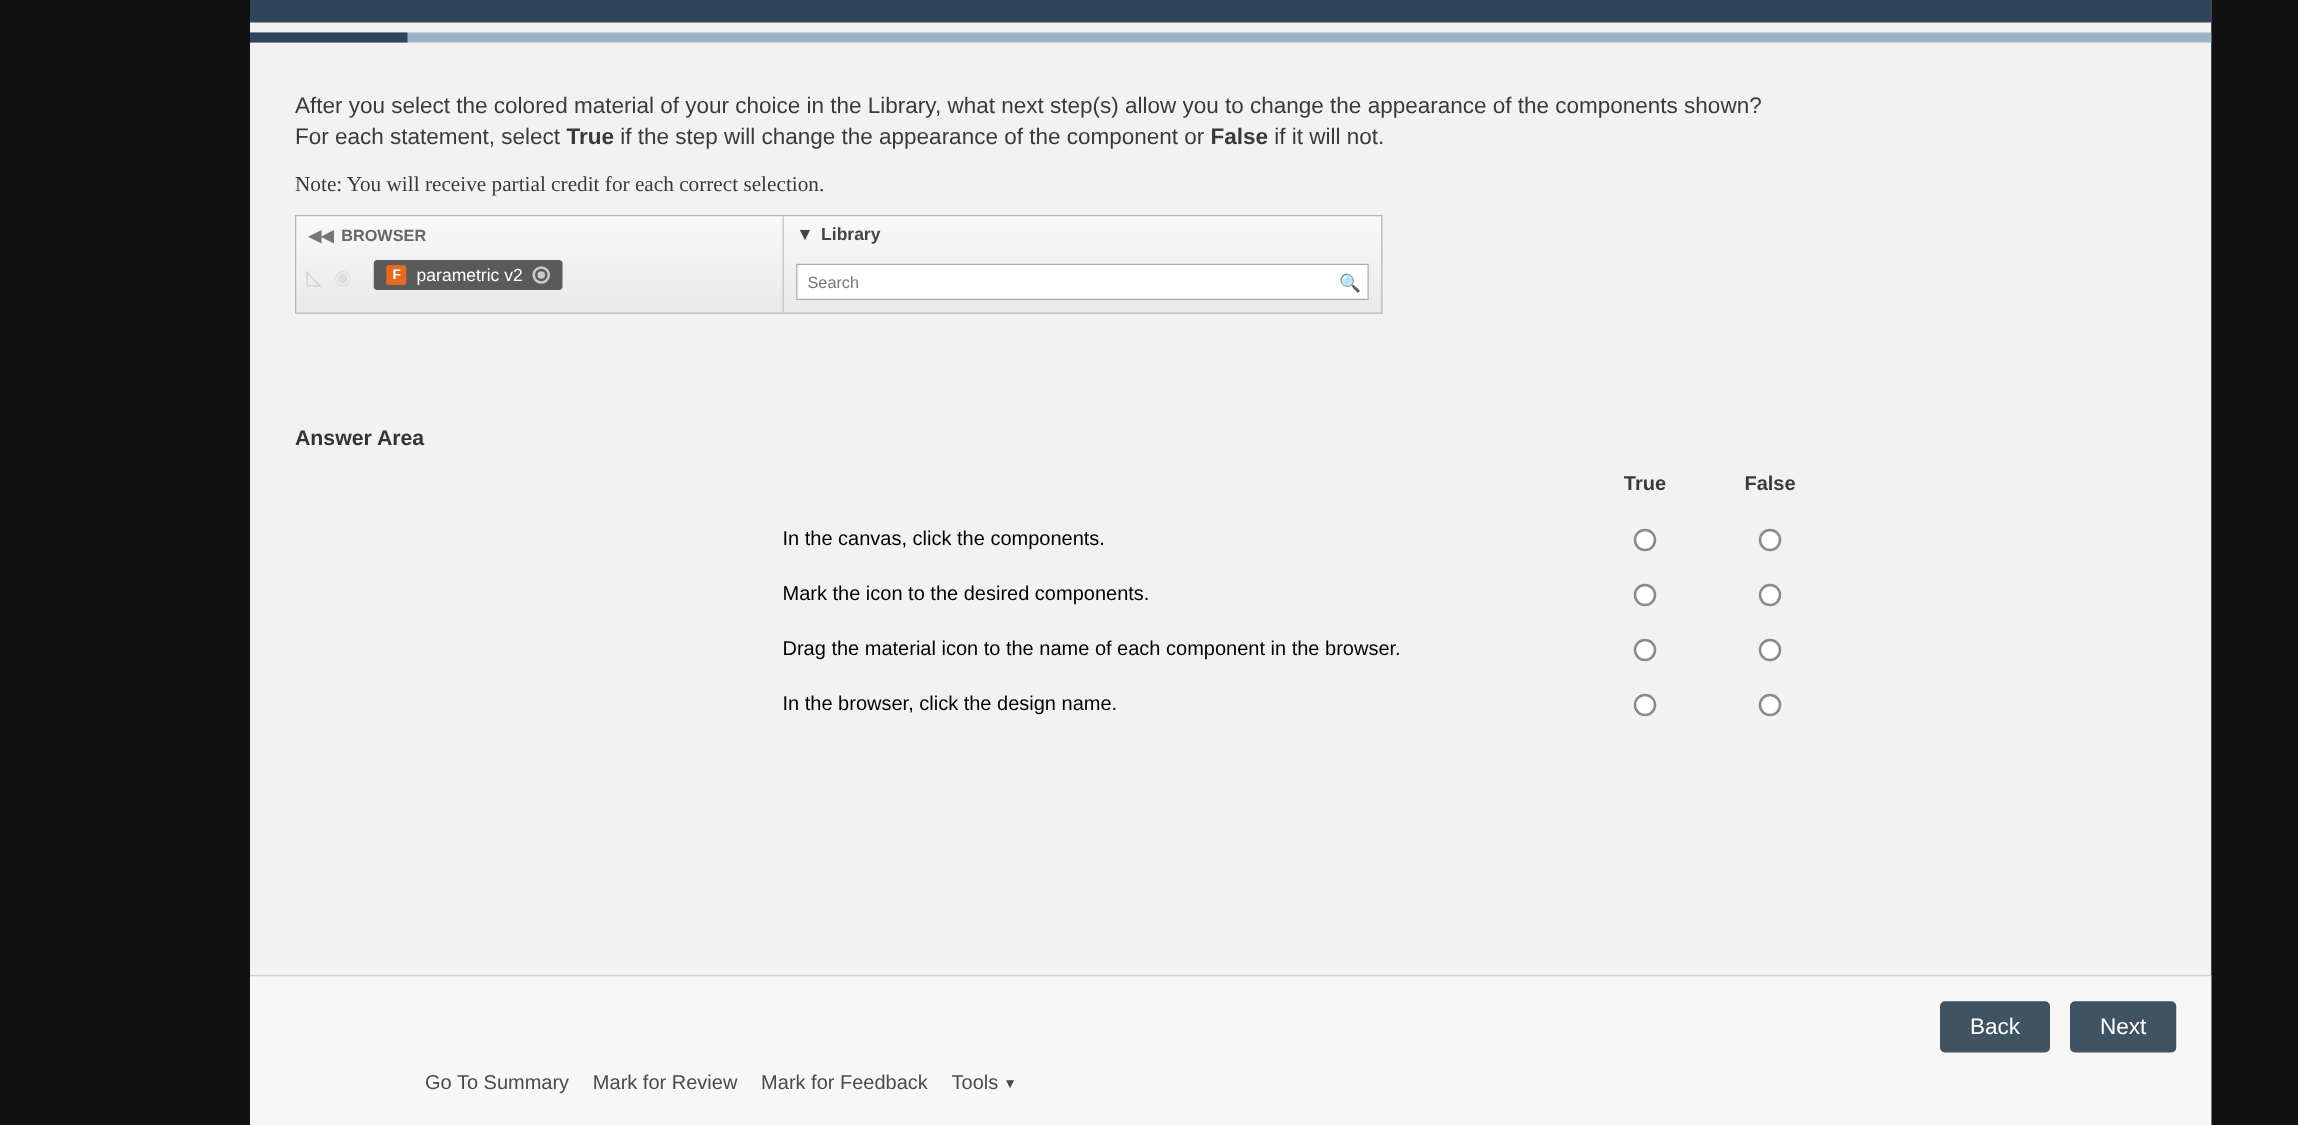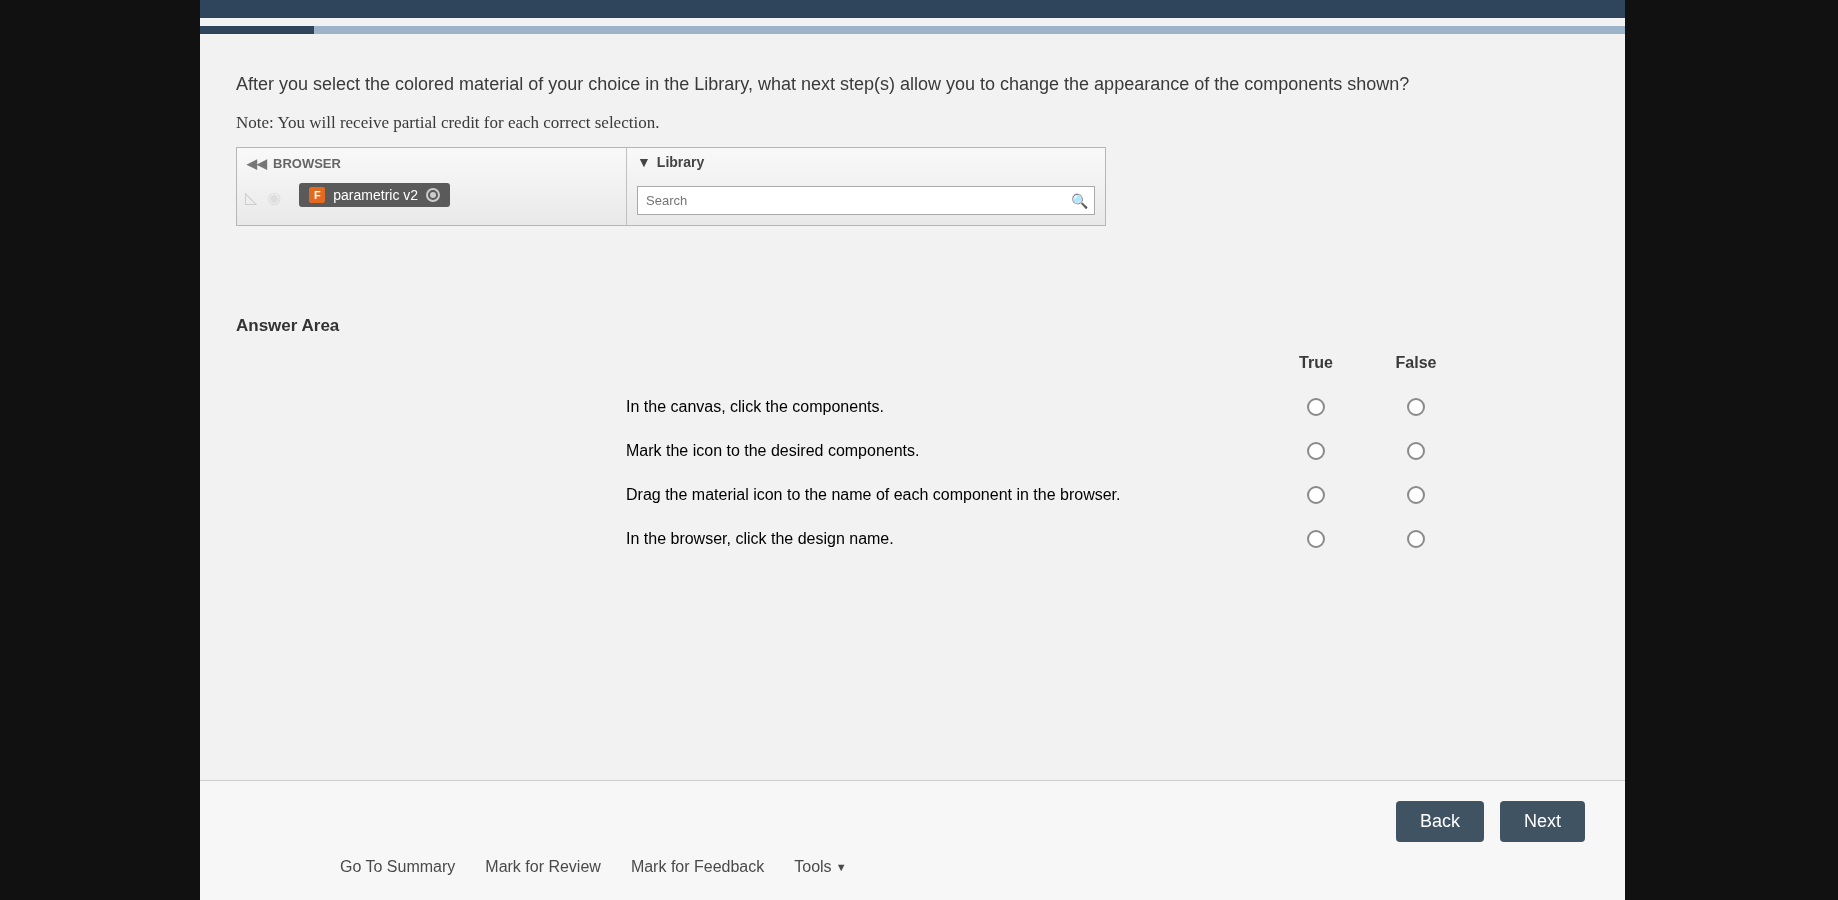--- a/index.html
+++ b/index.html
@@ -1,18 +1,18 @@
 <!DOCTYPE html>
 <html><head>
 <meta charset="utf-8">
 <style>
   * { box-sizing: border-box; margin: 0; padding: 0; }
   html, body { width: 1838px; height: 900px; font-family: Arial, Helvetica, sans-serif; background: #000; overflow: hidden; }
   .outer-bezel { position: absolute; left: 0; top: 0; width: 1838px; height: 900px; background: #111; }
-  .page { position: absolute; left: 200px; top: 0; width: 1425px; height: 900px; background: #f2f2f2; }
+  .page { position: absolute; left: 200px; top: 0; width: 1569px; height: 900px; background: #f2f2f2; }
   .header-strip { width: 100%; height: 18px; background: #2e455b; }
   .header-title-row { display: flex; align-items: center; padding: 2px 0 6px 40px; color: #222; font-size: 22px; font-weight: 800; }
   .progress-outer { width: 100%; height: 8px; background: #9db4c8; position: relative; }
   .progress-inner { position: absolute; left: 0; top: 0; height: 100%; background: #2e455b; }
   .body-area { padding: 38px 36px 0 36px; color: #3a3a3a; }
   .qline { font-size: 18px; line-height: 1.4; }
   .qline b { font-weight: 700; }
   .note { margin-top: 16px; font-size: 17px; font-family: Liberation Serif, serif; }
   .mock-app { margin-top: 14px; width: 870px; border: 1px solid #b6b6b6; background: linear-gradient(#f9f9f9,#e9e9e9); display: flex; }
   .mock-left { width: 390px; border-right: 1px solid #c0c0c0; }
@@ -30,41 +30,44 @@
   .search-wrap { margin-top: 16px; display: flex; align-items: center; border: 1px solid #aaa; background: #fff; justify-content: center; }
   .search-wrap input { flex:1; border:none; outline:none; padding: 6px 8px; font-size: 13px; background: transparent; color:#888; }
   .mag { width: 28px; text-align:center; color:#555; font-size:14px; }
   .answer-area-title { margin-top: 90px; font-size: 17px; font-weight: 700; color: #333; }
   .ans-grid { margin-top: 18px; display: grid; grid-template-columns: 640px 100px 100px; row-gap: 26px; align-items: center; margin-left: 390px; }
   .col-header { font-weight: 700; font-size: 16px; text-align: center; }
   .stmt { font-size: 16px; color: #000000; }
   .radio { width: 18px; height: 18px; border: 2px solid #8a8a8a; border-radius: 50%; margin: 0 auto; cursor: pointer; background:#fff; }
   .footer { position: absolute; left: 0; right: 0; bottom: 0; height: 120px; border-top: 1px solid #cfcfcf; background: #f7f7f7; }
   .footer-inner { position: relative; height: 100%; }
-  .left-links { position:absolute; left: 140px; bottom: 24px; display:flex; gap: 30px; align-items:center; font-size: 16px; color:#4a4a4a; }
+  .left-links { position:absolute; left: 140px; bottom: 24px; display:flex; gap: 19px; align-items:center; font-size: 16px; color:#4a4a4a; }
   .left-links .link { cursor:pointer; }
   .tools { display:flex; align-items:center; gap:4px; cursor:pointer; }
   .caret { font-size: 11px; }
-  .right-btns { position:absolute; right: 40px; top: 20px; display:flex; gap: 16px; }
+  .right-btns { position:absolute; right: 28px; top: 20px; display:flex; gap: 16px; }
   .btn { background: #3f5363; color: #fff; padding: 10px 24px; border-radius: 4px; font-size: 18px; cursor:pointer; border:none; }
 </style>
 </head>
 <body>
 
 <div class="outer-bezel">
   <div class="page">
     <div class="header-strip"></div>
     <div class="header-title-row">
     </div>
     <div class="progress-outer">
       <div class="progress-inner" style="width:8%"></div>
     </div>
 
     <div class="body-area">
       <p class="qline">After you select the colored material of your choice in the Library, what next step(s) allow you to change the appearance of the components shown?</p>
+      <p class="qline">
+        <span>For each statement, select </span><b>True</b><span> if the step will change the appearance of the component or </span><b>False</b><span> if it will not.</span>
+      </p>
       <p class="note">Note: You will receive partial credit for each correct selection.</p>
 
       <div class="mock-app">
         <div class="mock-left">
           <div class="mock-browser-title">
             <span class="dbl-chev">◀◀</span>
             <span>BROWSER</span>
           </div>
           <div style="display:flex; align-items:center; gap:10px; padding:0 8px;">
             <span class="tri">◺</span>

